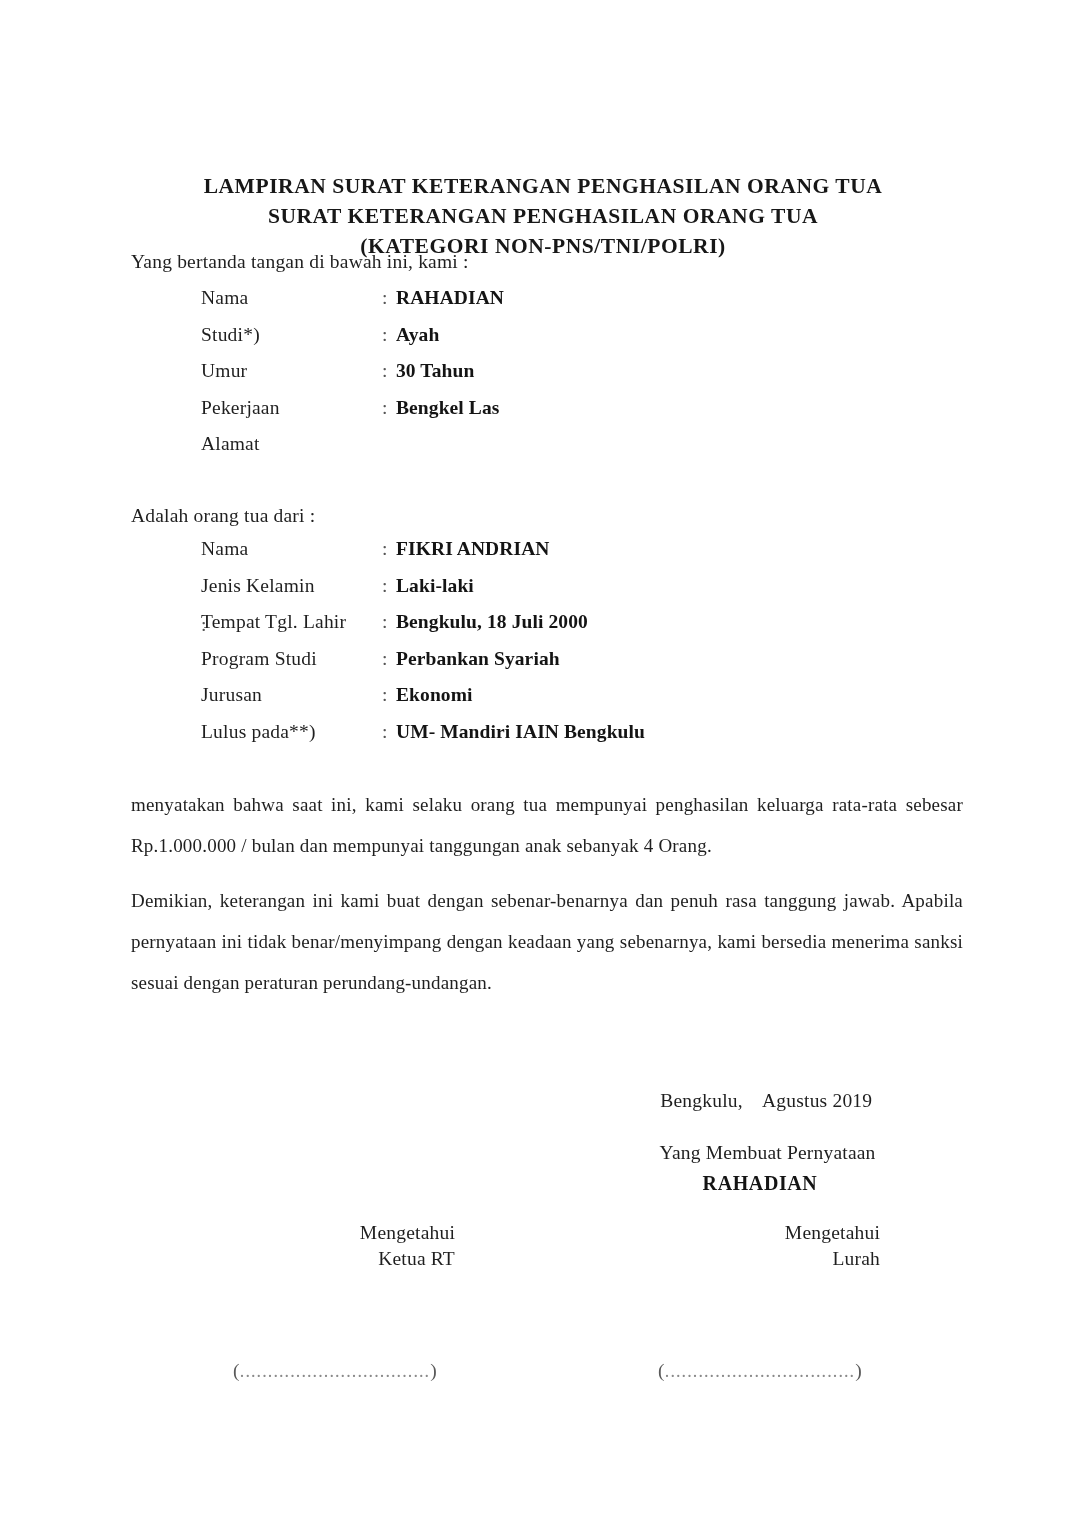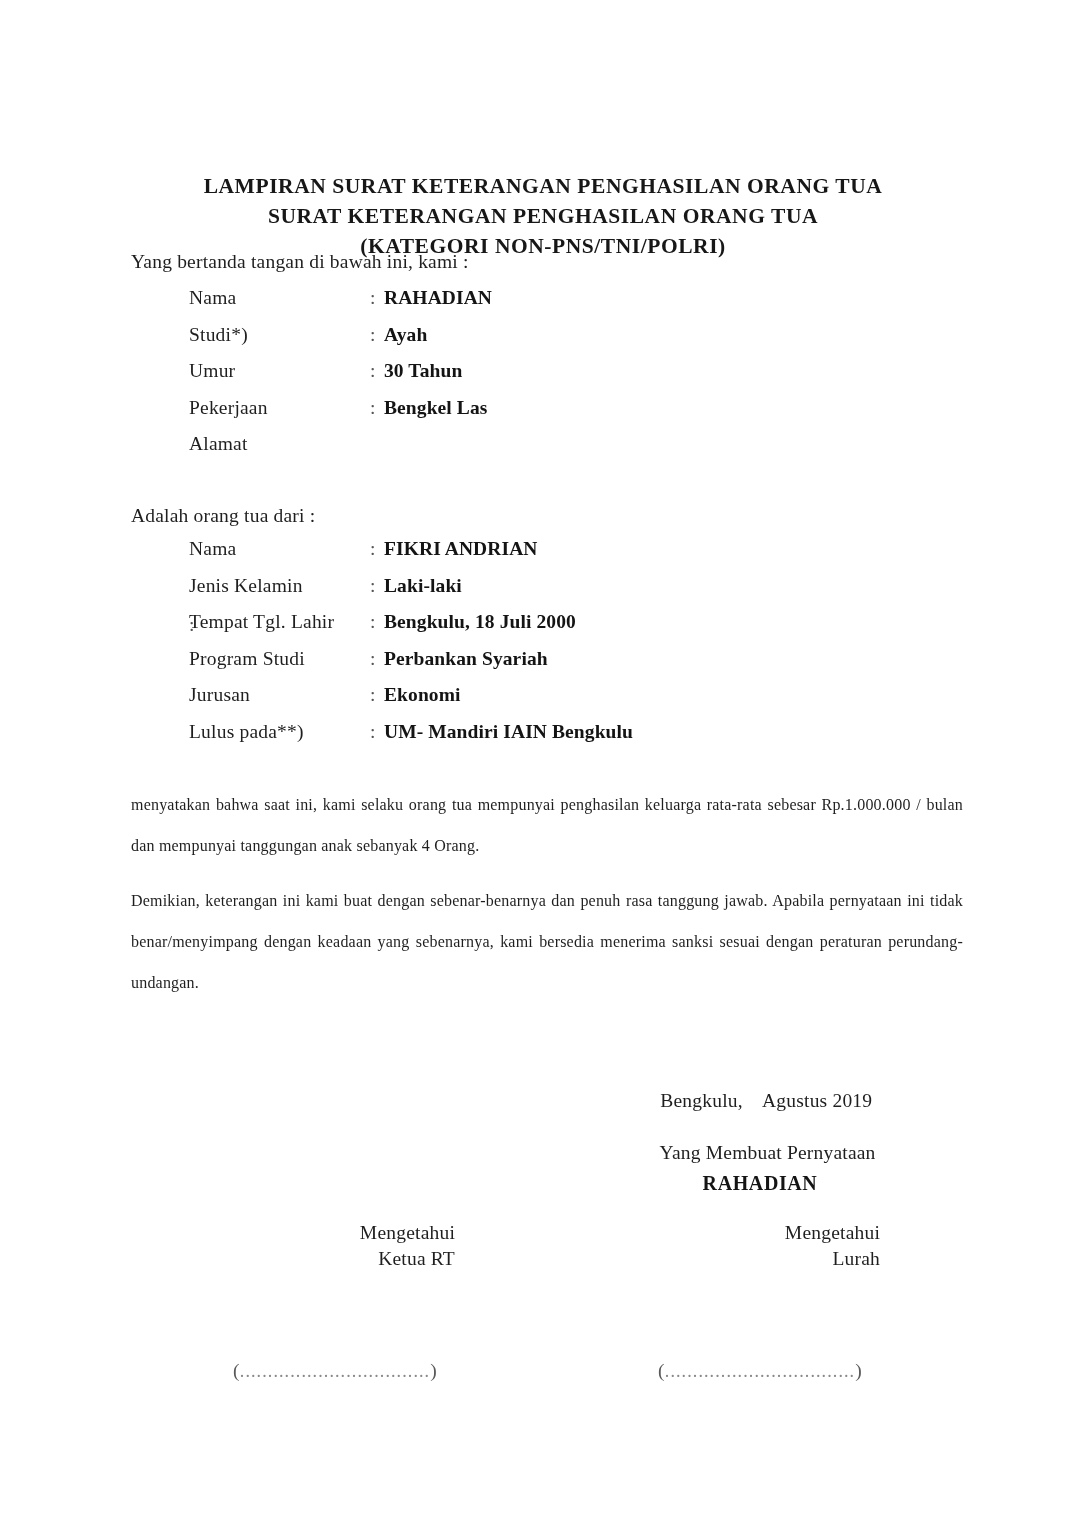--- a/index.html
+++ b/index.html
@@ -43,21 +43,21 @@
     line-height: 26px;
     color: #1f1f1f;
     letter-spacing: 0.2px;
   }
   .lead-1 { top: 249px; }
   .lead-2 { top: 503px; }
 
   
   .fields {
     position: absolute;
-    left: 189px;
+    left: 201px;
   }
   .fields-1 { top: 285px; }
   .fields-2 { top: 536px; }
 
   .field-row {
     display: flex;
     align-items: flex-start;
     margin-bottom: 10.5px;
   }
   .field-label {
@@ -97,21 +97,21 @@
     display: inline-block;
     width: 100%;
   }
   .field-row.tall { margin-bottom: 10px; flex-direction: column; }
 
   
   .para {
     position: absolute;
     left: 131px;
     width: 832px;
-    font-size: 16px;
+    font-size: 19px;
     line-height: 41px;
     text-align: justify;
     color: #1f1f1f;
     letter-spacing: 0.2px;
   }
   .para-1 { top: 784px; }
   .para-2 { top: 880px; }
 
   
   .sign-place {

